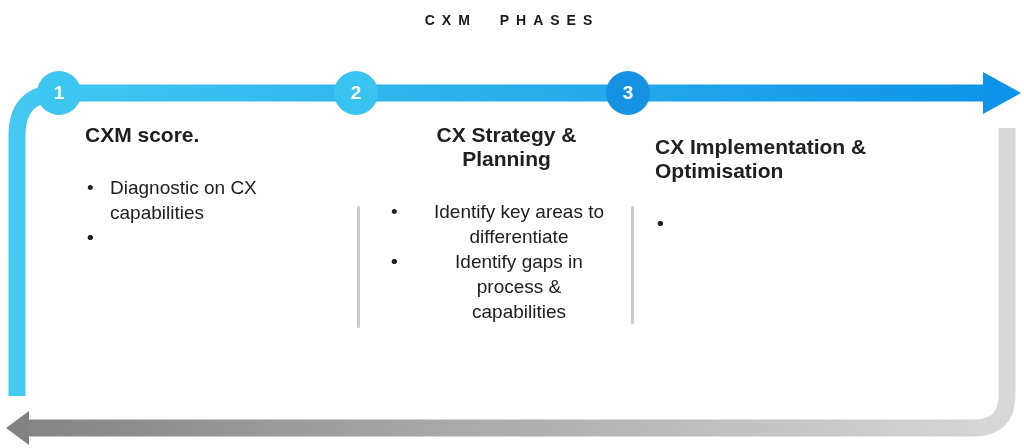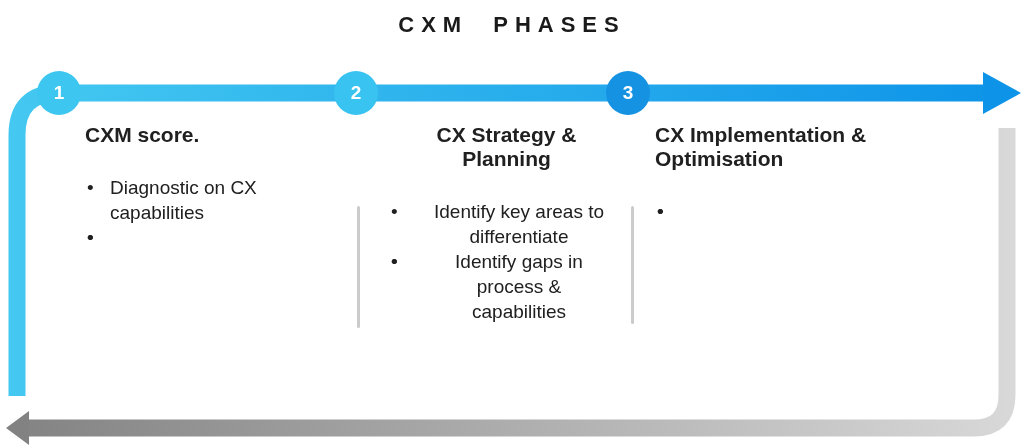--- a/index.html
+++ b/index.html
@@ -11,21 +11,21 @@
     overflow: hidden;
     font-family: "Liberation Sans", sans-serif;
   }
   .title {
     position: absolute;
     top: 12px;
     left: 0;
     width: 100%;
     text-align: center;
     font-weight: bold;
-    font-size: 22px;
+    font-size: 14px;
     letter-spacing: 7px;
     word-spacing: 12px;
     color: #1a1a1a;
   }
   svg.arrows {
     position: absolute;
     top: 0;
     left: 0;
   }
   .circle {
@@ -44,21 +44,21 @@
   .c1 { left: 37px; }
   .c2 { left: 334px; }
   .c3 { left: 606px; }
   .col {
     position: absolute;
     top: 123px;
     color: #202020;
   }
   .col1 { left: 85px;  width: 252px; }
   .col2 { left: 389px; width: 235px; text-align: center; }
-  .col3 { left: 655px; width: 300px; }
+  .col3 { left: 655px; width: 300px; margin-top: 12px; }
   .col h3 {
     margin: 0;
     font-size: 21px;
     line-height: 24px;
     font-weight: bold;
     white-space: pre-line;
   }
   .col ul {
     list-style: none;
     margin: 28px 0 0 0;

